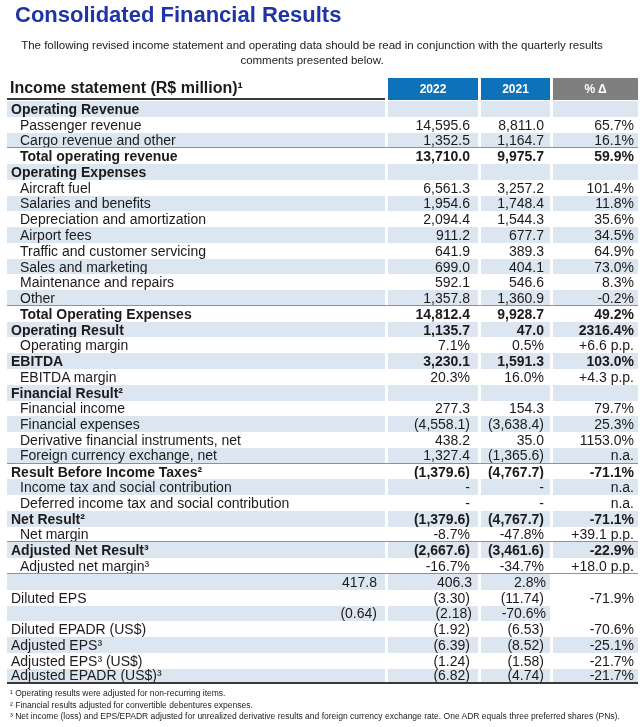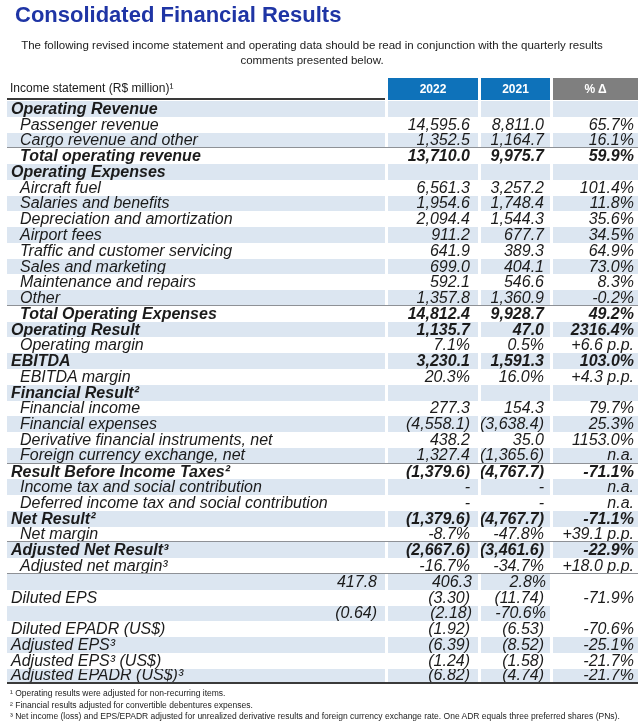--- a/index.html
+++ b/index.html
@@ -27,32 +27,32 @@
   
   .grid-row {
     display: grid;
     grid-template-columns: 378px 90px 69px 85px;
     column-gap: 3px;
   }
 
   .thead { margin-top: 10px; height: 22px; margin-bottom: 1px; }
   .th-label {
     display: flex; align-items: center;
-    font-size: 12px; font-weight: normal;
+    font-size: 16px; font-weight: bold;
     padding-left: 3px;
     border-bottom: 2.5px solid var(--border_dark, #3a3a3a);
   }
   .th {
     display: flex; align-items: center; justify-content: center;
     color: #ffffff; font-size: 12px; font-weight: bold;
   }
   .th.col-blue { background: var(--header_blue, #0e72ba); }
   .th.col-gray { background: var(--header_gray, #7f7f7f); }
 
-  .row { height: 15.78px; font-size: 16px; font-style: italic; }
+  .row { height: 15.78px; font-size: 14px; }
   .row .cell { display: flex; align-items: center; overflow: hidden; white-space: nowrap; }
   .row .cell.label { padding-left: 4px; }
   .row.indent .cell.label { padding-left: 13px; }
   .row.bold { font-weight: bold; }
   .row.shade .cell { background: var(--row_shade, #dce6f1); }
   .row .cell.num { justify-content: flex-end; }
   .row .cell.c2022 { padding-right: 8px; }
   .row .cell.c2021 { padding-right: 6px; }
   .row .cell.cdelta { padding-right: 4px; }
   .row.b-thin  { border-bottom: 1px solid var(--border_gray, #8e9196); }

